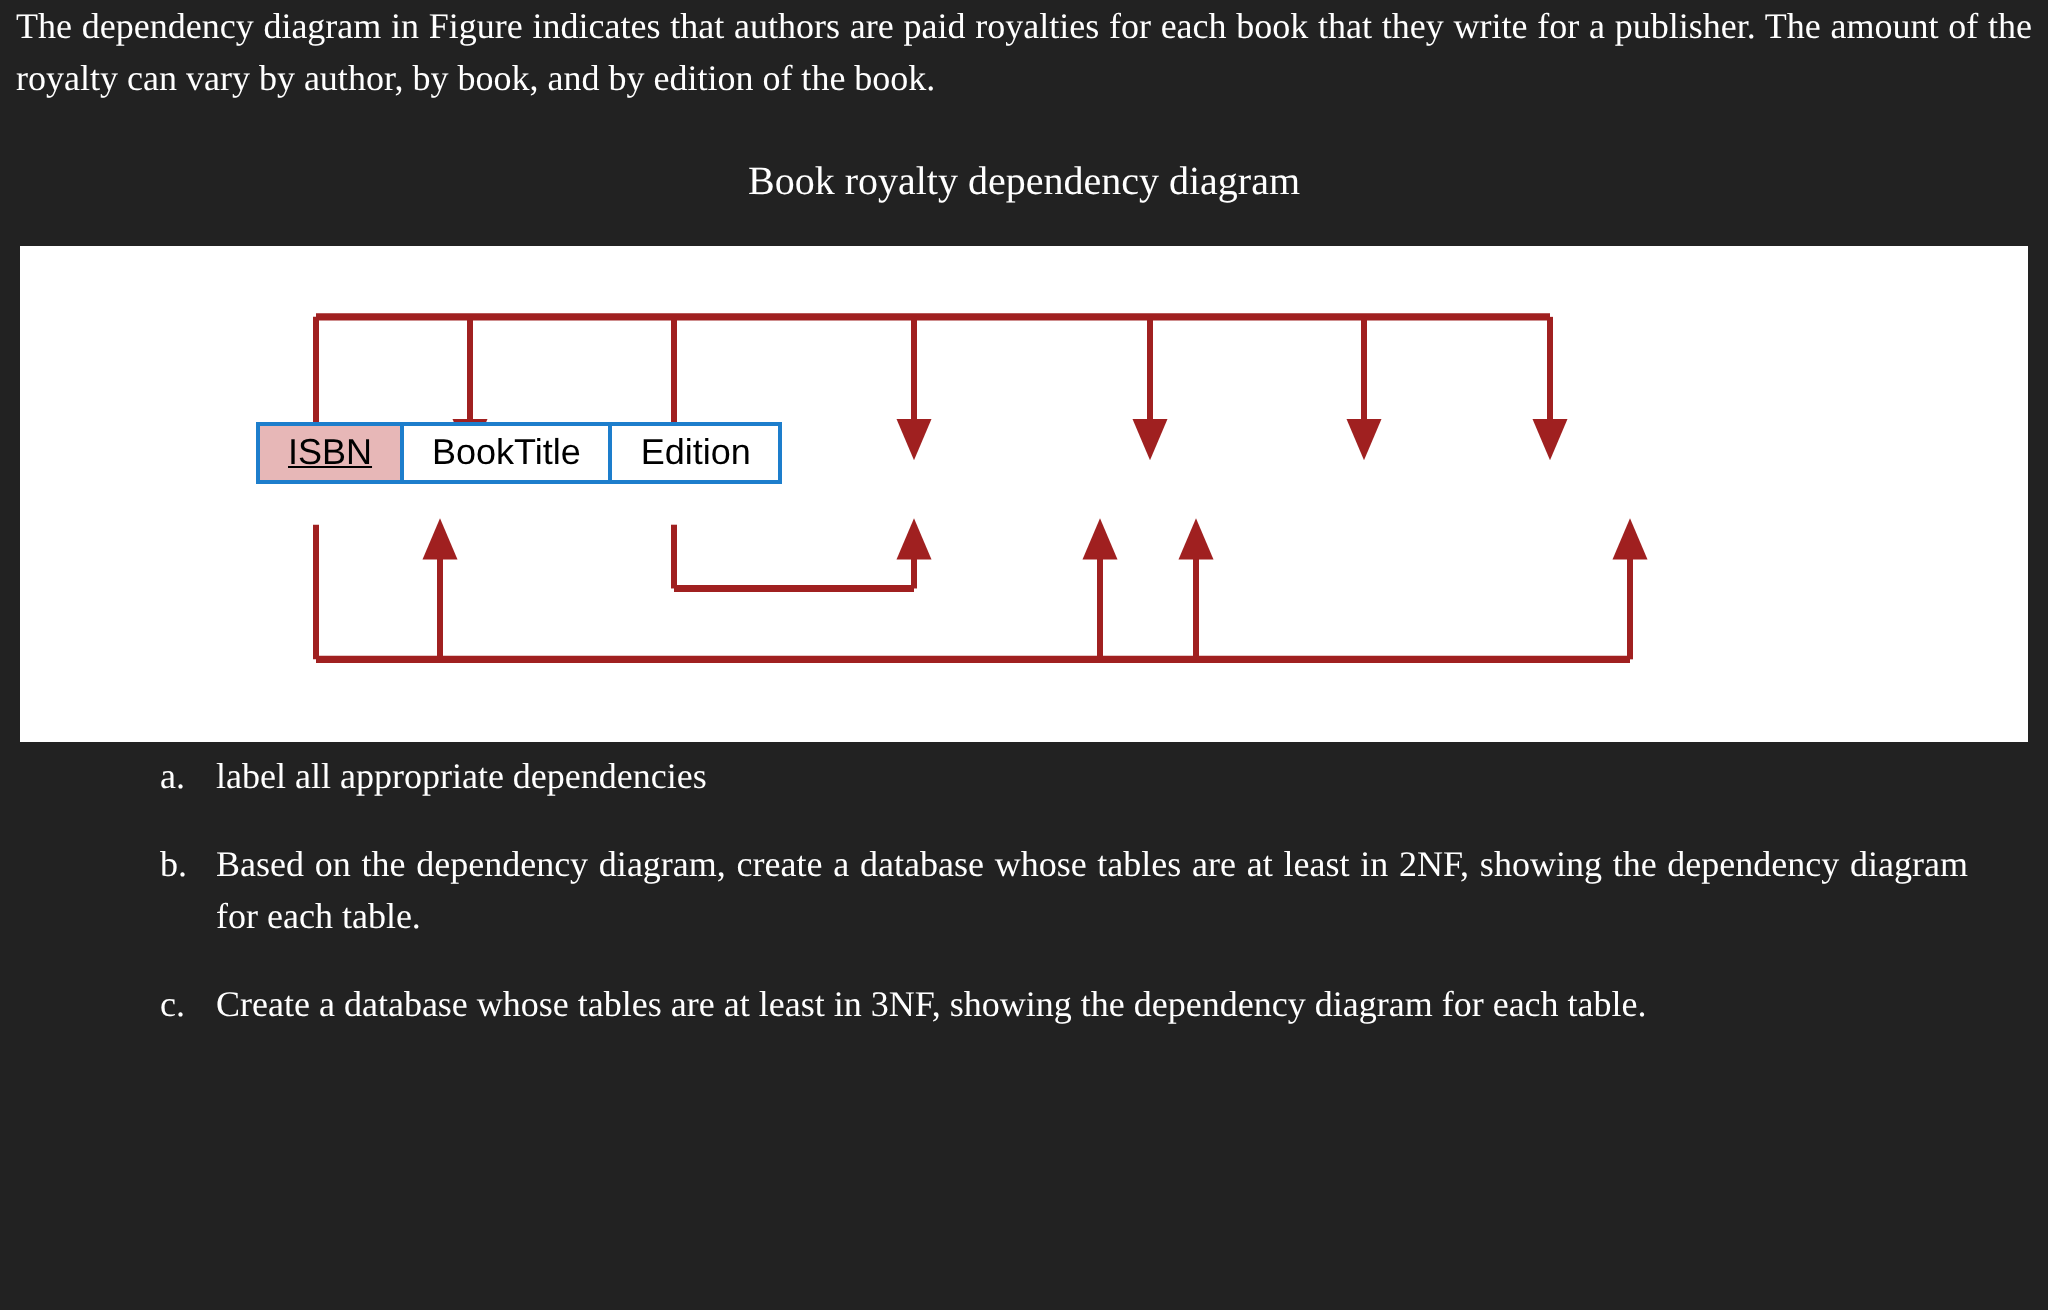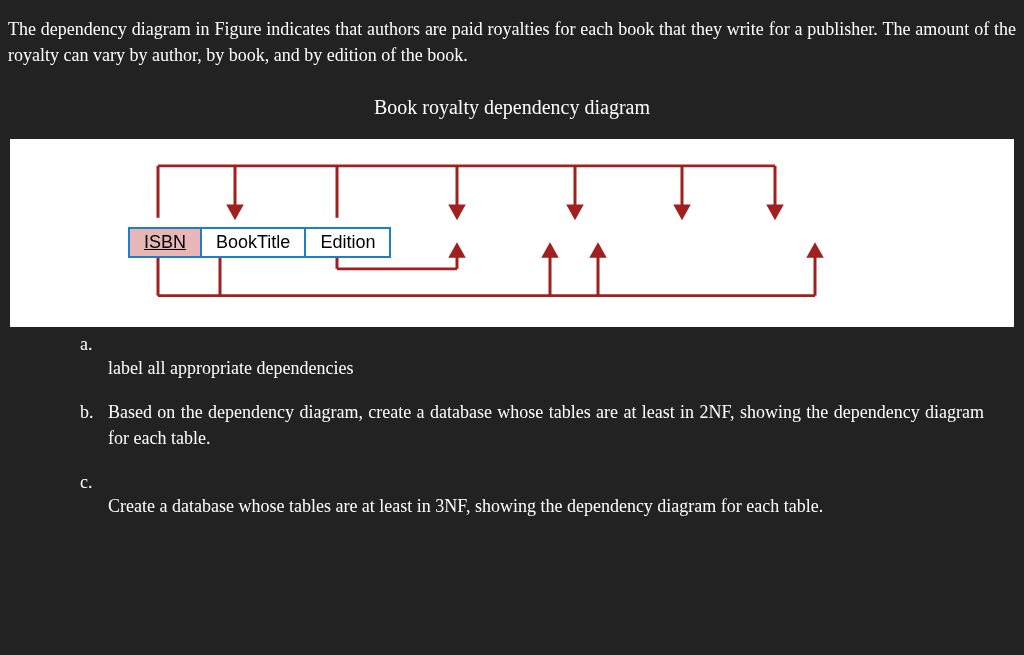--- a/index.html
+++ b/index.html
@@ -7,34 +7,34 @@
     padding: 0;
     width: 1024px;
     height: 655px;
     background: #222222;
     color: #ffffff;
     font-family: Georgia, "Times New Roman", serif;
     font-size: 18px;
     overflow: hidden;
   }
   .intro {
-    padding: 16px 8px 0 8px;
+    padding: 0 8px 0 8px;
     line-height: 1.45;
     text-align: justify;
   }
   .figure-title {
     text-align: center;
     padding: 28px 0 20px 0;
     font-size: 20px;
   }
   .diagram-panel {
     background: #ffffff;
     margin: 0 10px 0 10px;
     position: relative;
-    height: 188px;
+    height: 248px;
   }
   .attr-row {
     position: absolute;
     top: 88px;
     left: 118px;
     display: flex;
   }
   .attr {
     border: 2px solid #1d7ecc;
     background: #ffffff;
@@ -65,21 +65,21 @@
     display: flex;
     margin-top: 18px;
     line-height: 1.45;
   }
   .q-item:first-child { margin-top: 0; }
   .q-label {
     width: 28px;
     flex: 0 0 28px;
   }
   .q-body { flex: 1; text-align: justify; }
-  .q-body.nojust { text-align: left; margin-top: 24px; }
+  .q-body.nojust { text-align: left; }
 </style>
 </head>
 <body>
 
 <div class="intro">The dependency diagram in Figure indicates that authors are paid royalties for each book that they write for a publisher.  The amount of the royalty can vary by author, by book, and by edition of the book.</div>
 
 <div class="figure-title">Book royalty dependency diagram</div>
 
 <div class="diagram-panel">
 

